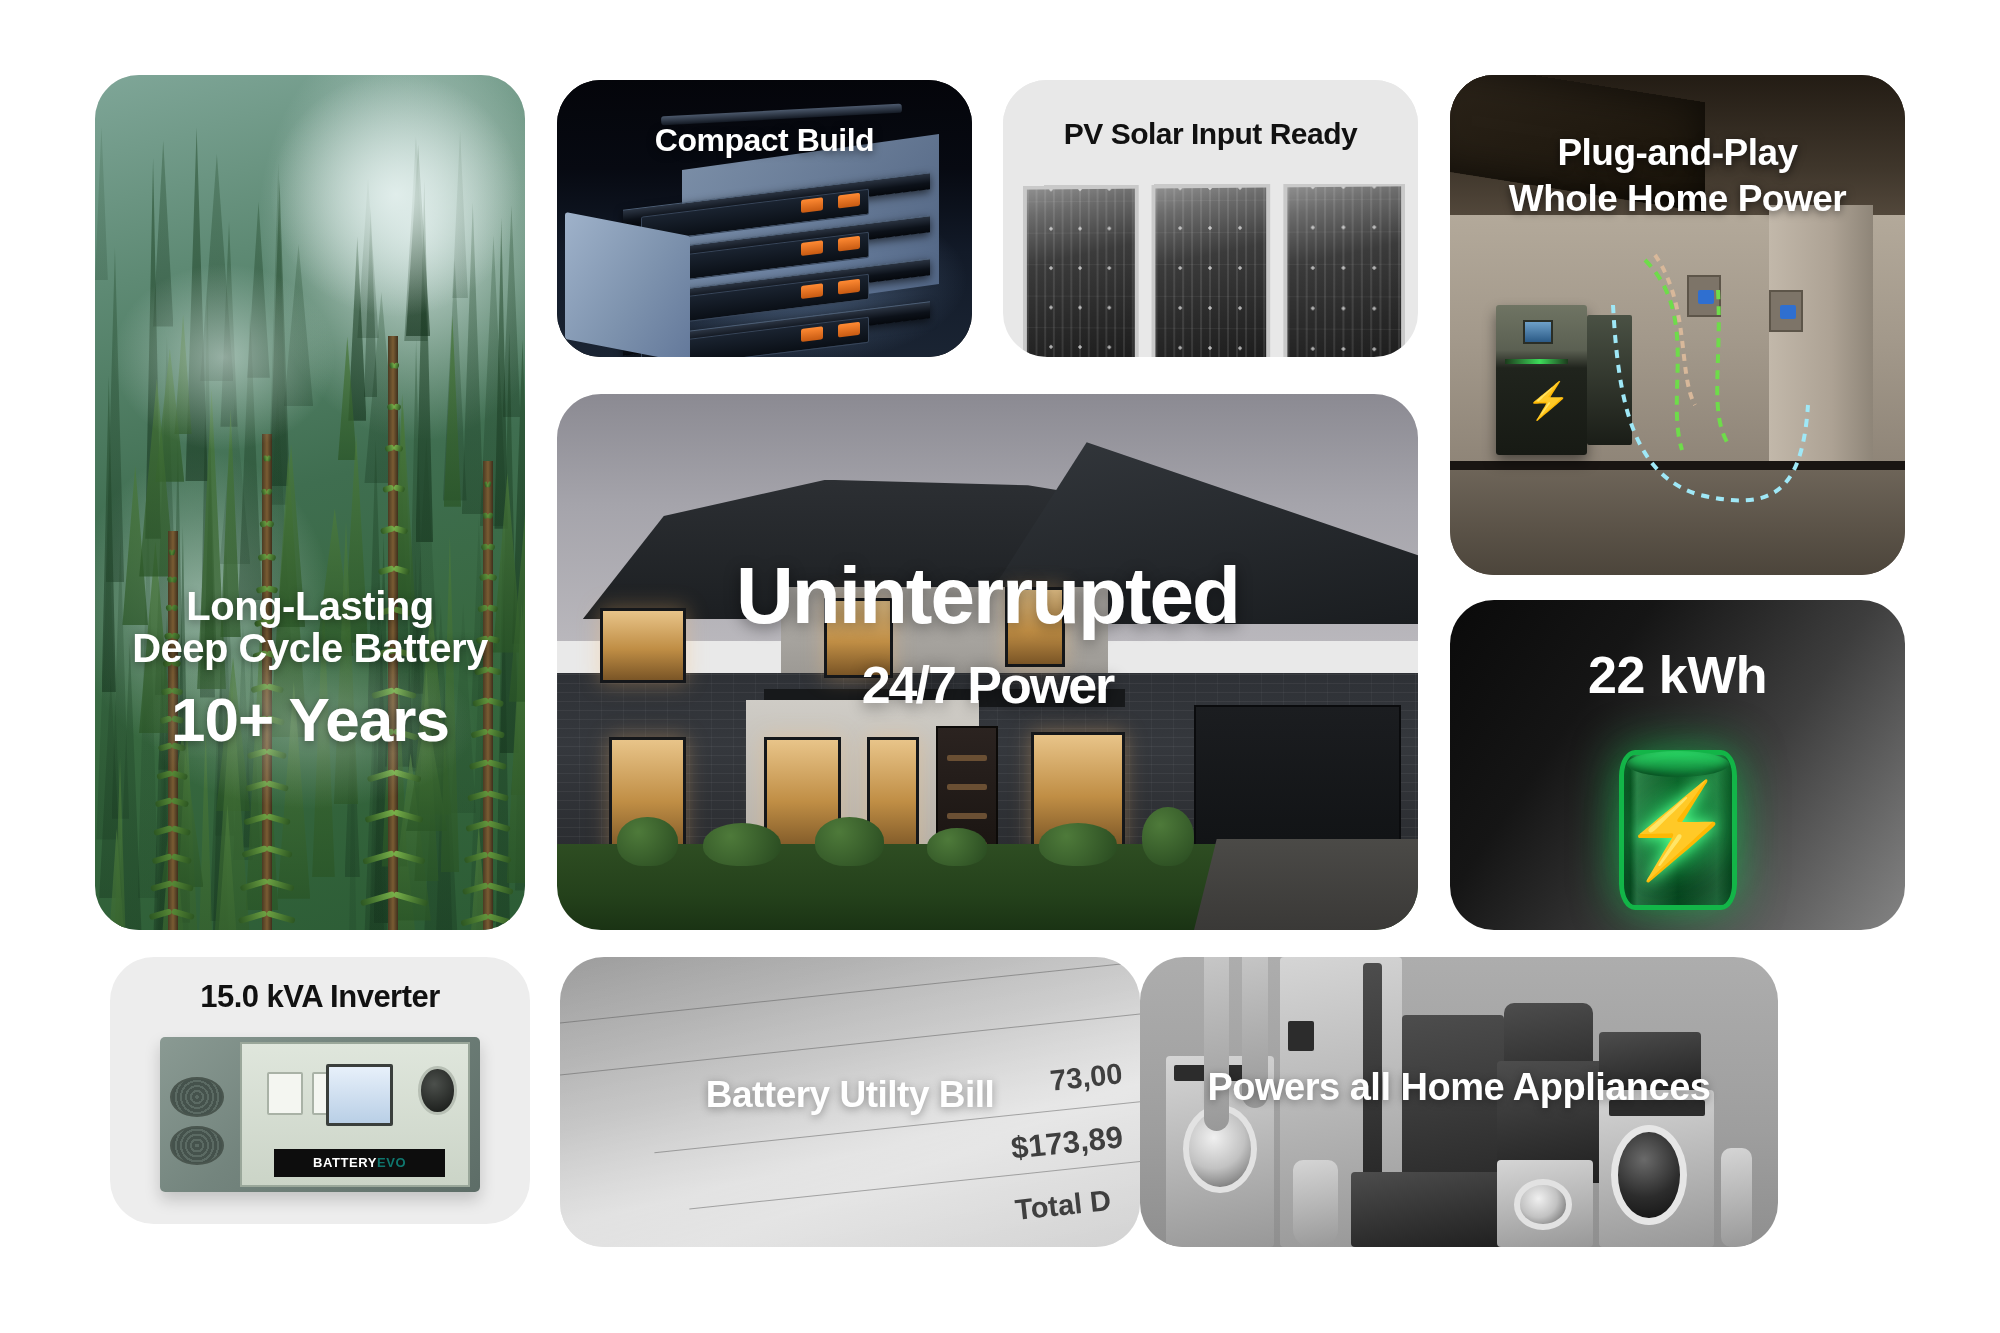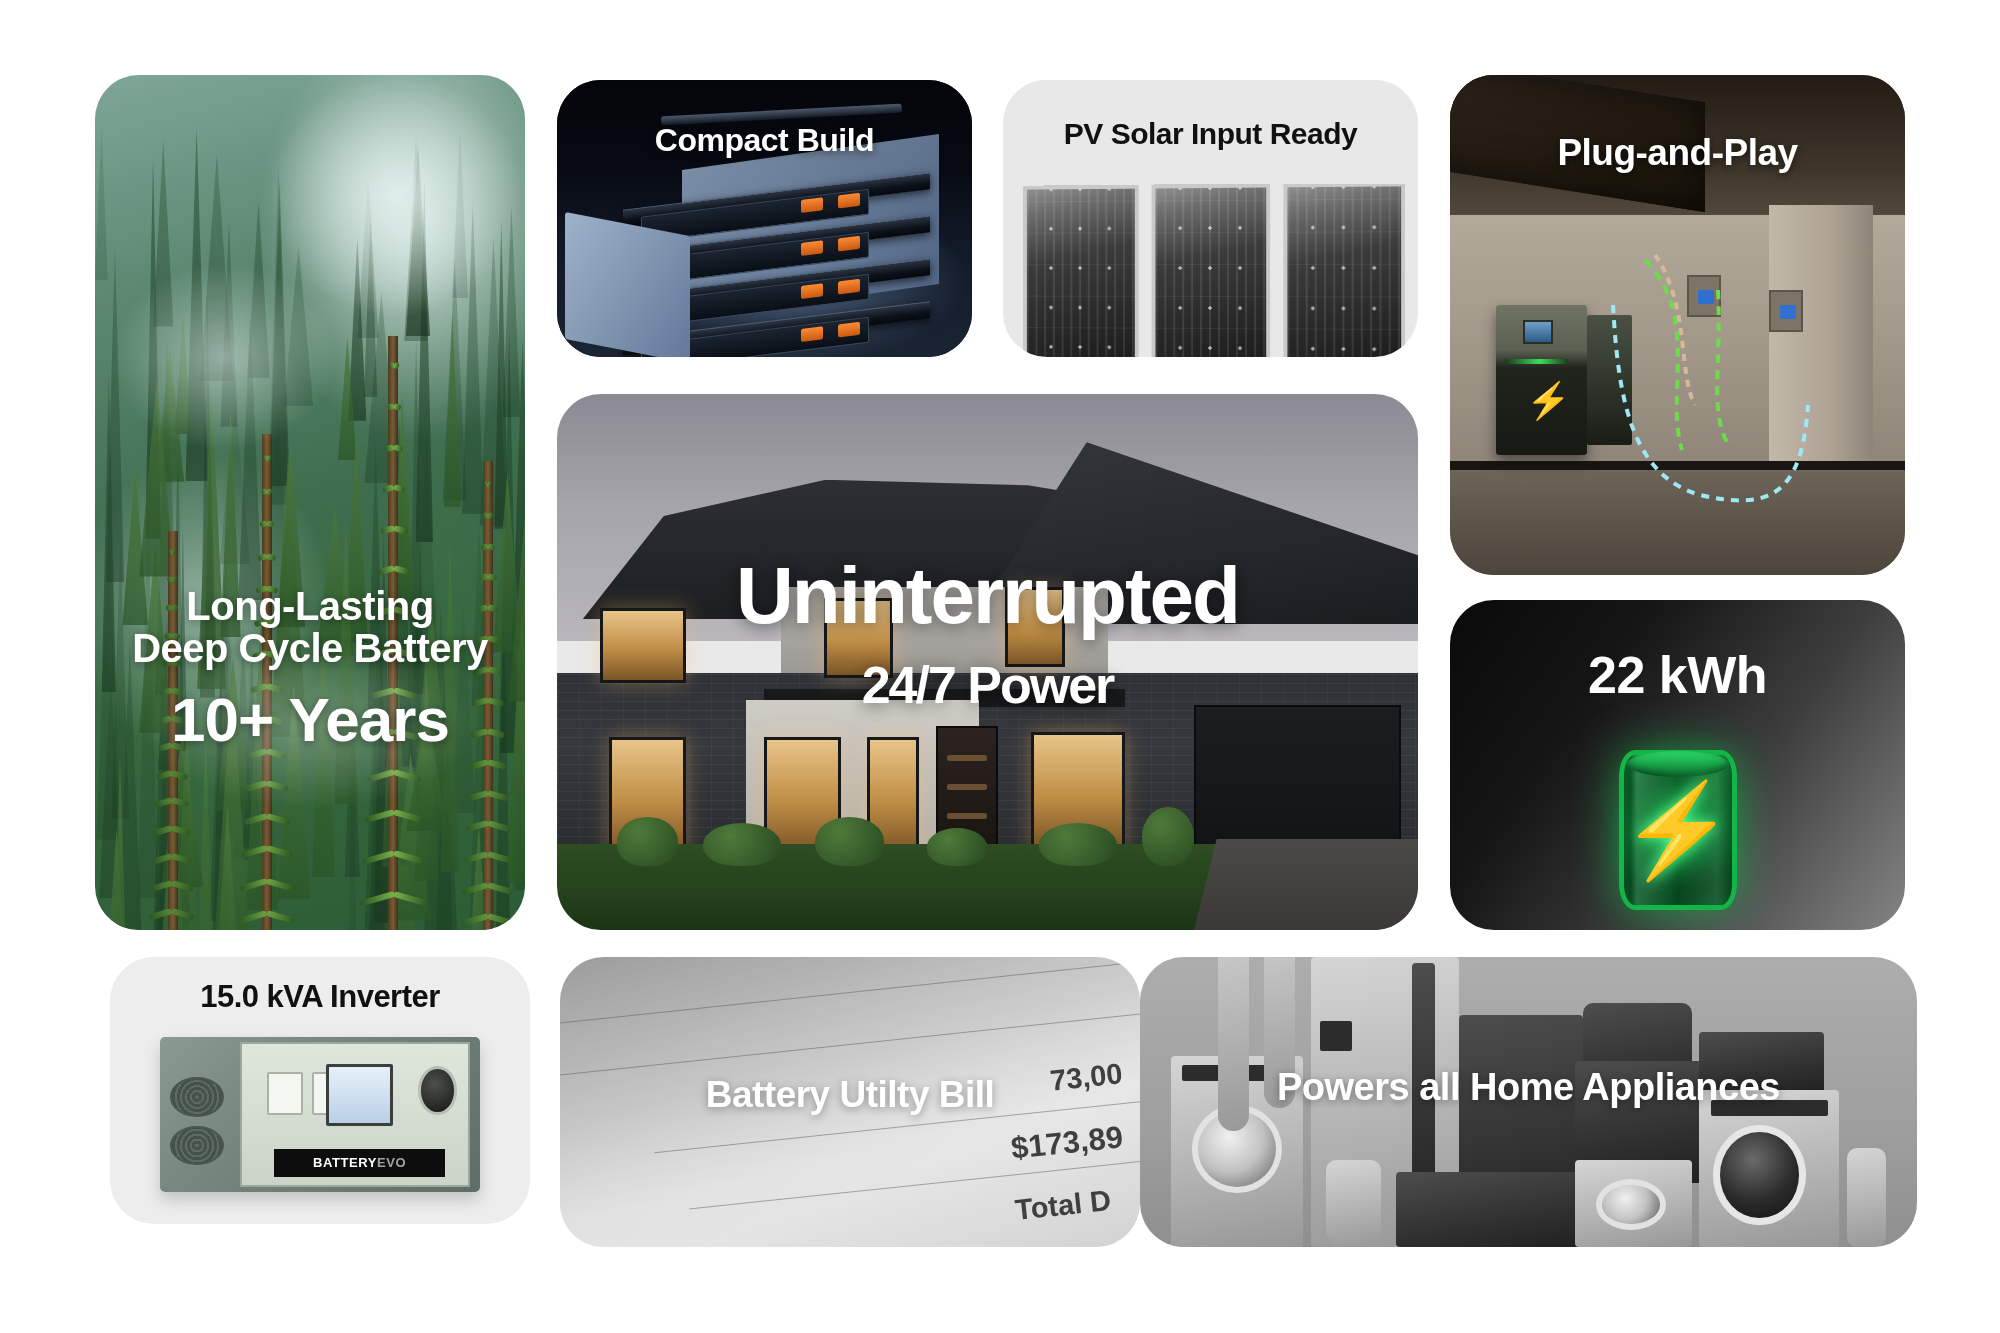--- a/index.html
+++ b/index.html
@@ -275,21 +275,21 @@
     border:2px solid #9aa79a;
   }
   .inv-screen{ position:absolute; left:37%; top:14%; width:30%; height:44%;
     background: linear-gradient(180deg,#e7f0fa,#b9cfe6); border:3px solid #3a3f3c; border-radius:2px;}
   .inv-socket{ position:absolute; width:16%; height:30%; background:#f4f6f1; border:2px solid #a9b2a6; border-radius:2px;}
   .inv-round{ position:absolute; right:5%; top:16%; width:17%; height:34%; border-radius:50%;
     background: radial-gradient(circle at 40% 35%, #4c504c, #141614); border:3px solid #b7bfb4;}
   .inv-brand{ position:absolute; left:14%; bottom:6%; width:76%; height:20%; background:#0d0d0d;
     display:flex; align-items:center; justify-content:center; }
   .brandtxt{ font-size:13px; font-weight:800; color:#fff; letter-spacing:.6px;}
-  .brandtxt em{ color:#a3a3a3; font-style:normal; }
+  .brandtxt em{ color:#0f766e; font-style:normal; }
   .inv-fans{ position:absolute; left:3%; top:26%; width:17%; height:58%; }
   .fan{ position:absolute; left:0; width:100%; height:44%;
     border-radius:50%; background: repeating-radial-gradient(circle, #5b6a63 0 2px, #45524c 2px 5px);
     border:2px solid #4a564f;}
   .antenna{ position:absolute; right:17%; top:8%; width:2px; height:24%;
     background:#2a2a2a; transform: rotate(9deg); }
   #inverter .label{ top:24px; font-size:31px; }
 
   
   #bill { left:560px; top:957px; width:580px; height:290px;
@@ -297,21 +297,21 @@
   }
   .billpaper{ position:absolute; inset:-10% -6%;
     background: linear-gradient(172deg, rgba(255,255,255,0) 0%, rgba(255,255,255,.25) 40%, rgba(255,255,255,.5) 62%, rgba(255,255,255,.25) 100%);
     transform: rotate(-6deg);
   }
   .billline{ position:absolute; height:1px; background: rgba(80,80,80,.45); }
   .billnum{ position:absolute; color:#2e2e2e; font-weight:700; transform: rotate(-6deg); opacity:.9; }
   #bill .label{ top:118px; font-size:37px; text-shadow:0 2px 9px rgba(0,0,0,.35); }
 
   
-  #appl { left:1140px; top:957px; width:777px; height:290px;
+  #appl { left:1140px; top:957px; width:638px; height:290px;
     background: linear-gradient(180deg,#adadad,#9e9e9e 60%, #8f8f8f);
   }
   .ap{ position:absolute; bottom:0; }
   .ap.box{ background: linear-gradient(170deg,#d5d5d5,#b4b4b4 55%, #989898); border-radius:4px; }
   .ap.dark{ background: linear-gradient(170deg,#4d4d4d,#313131 60%, #1f1f1f); border-radius:4px; }
   .drum{ position:absolute; border-radius:50%;
     background: radial-gradient(circle at 40% 35%, #f0f0f0, #c2c2c2 50%, #8f8f8f 75%, #5a5a5a);
     border:6px solid #e2e2e2;}
   .drumdark{ position:absolute; border-radius:50%;
     background: radial-gradient(circle at 42% 32%, #6a6a6a, #2c2c2c 55%, #111);
@@ -1320,20 +1320,21 @@
           <div class="plugc" style="left:9px; top:13px;"></div>
         </div>
       <svg width="100%" height="100%" style="position:absolute;inset:0;">
         <path d="M195 185 C250 240, 215 320, 232 375" fill="none" stroke="#6edc4a" stroke-width="4" stroke-dasharray="9 7"></path>
         <path d="M268 215 C272 290, 258 340, 280 372" fill="none" stroke="#6edc4a" stroke-width="4" stroke-dasharray="9 7"></path>
         <path d="M163 230 C168 320, 180 400, 250 420 C320 436, 352 420, 358 330" fill="none" stroke="#9fe8f7" stroke-width="4" stroke-dasharray="8 7"></path>
         <path d="M205 180 C240 230, 228 300, 245 330" fill="none" stroke="#d8b89a" stroke-width="4" stroke-dasharray="7 6"></path>
       </svg>
     </div>
     <div class="label white">Plug-and-Play</div>
+    <div class="label white" style="top:104px; font-size:37px; text-shadow:0 2px 9px rgba(0,0,0,.6);">Whole Home Power</div>
   </div>
 
   <div class="card" id="kwh">
     <div class="art">
       <div class="cyl">
         <div class="boltglyph">⚡</div>
       </div>
     </div>
     <div class="label white">22 kWh</div>
   </div>

